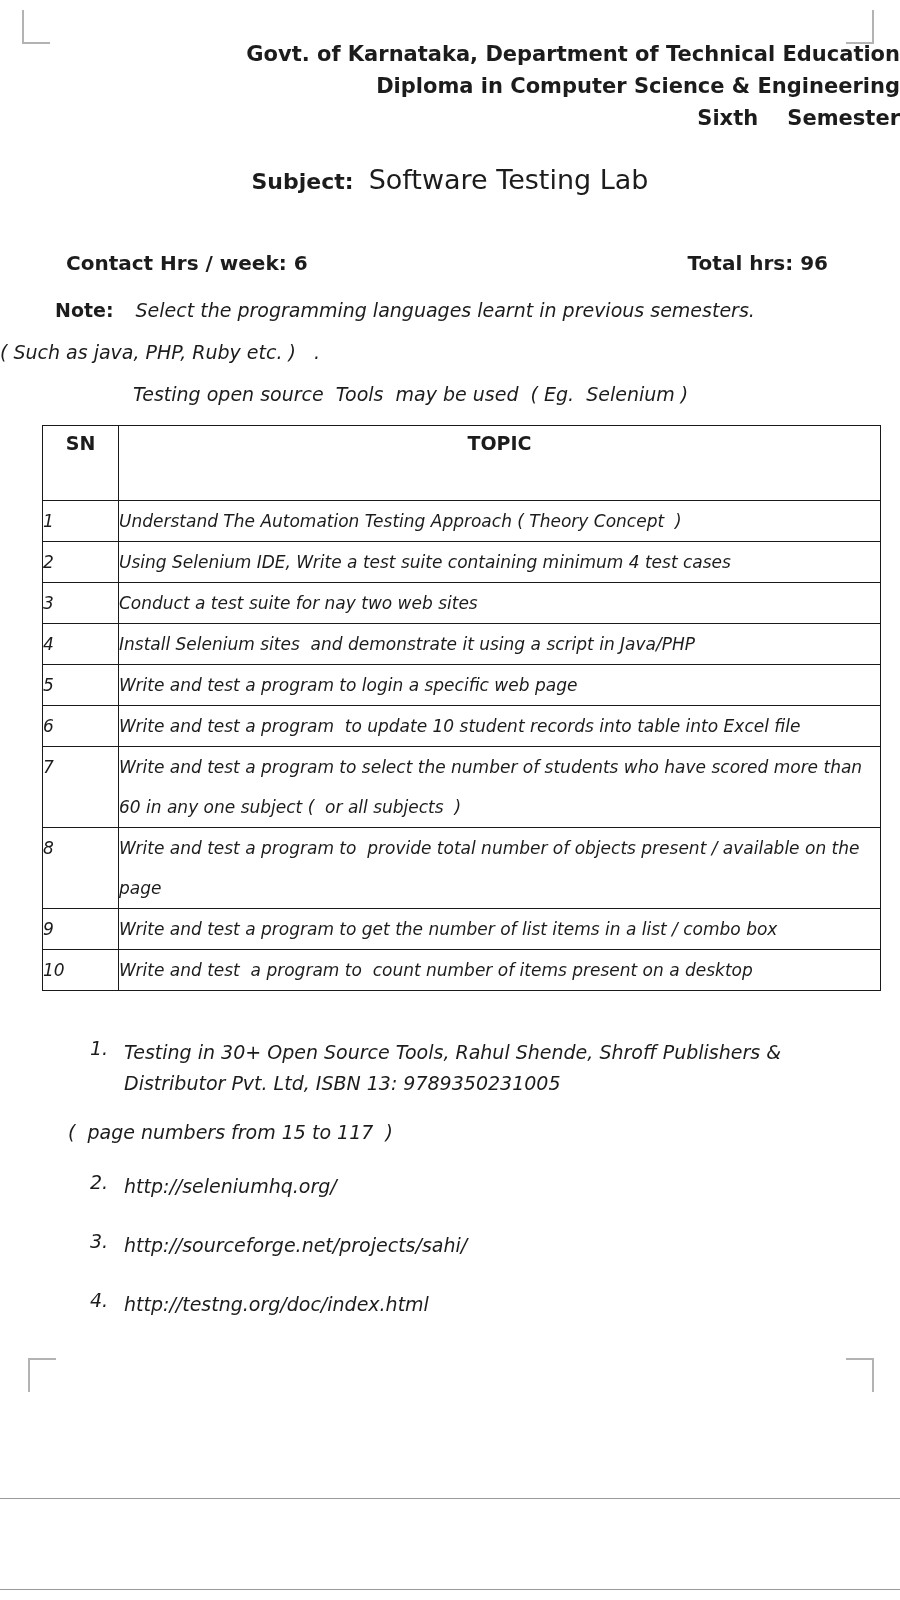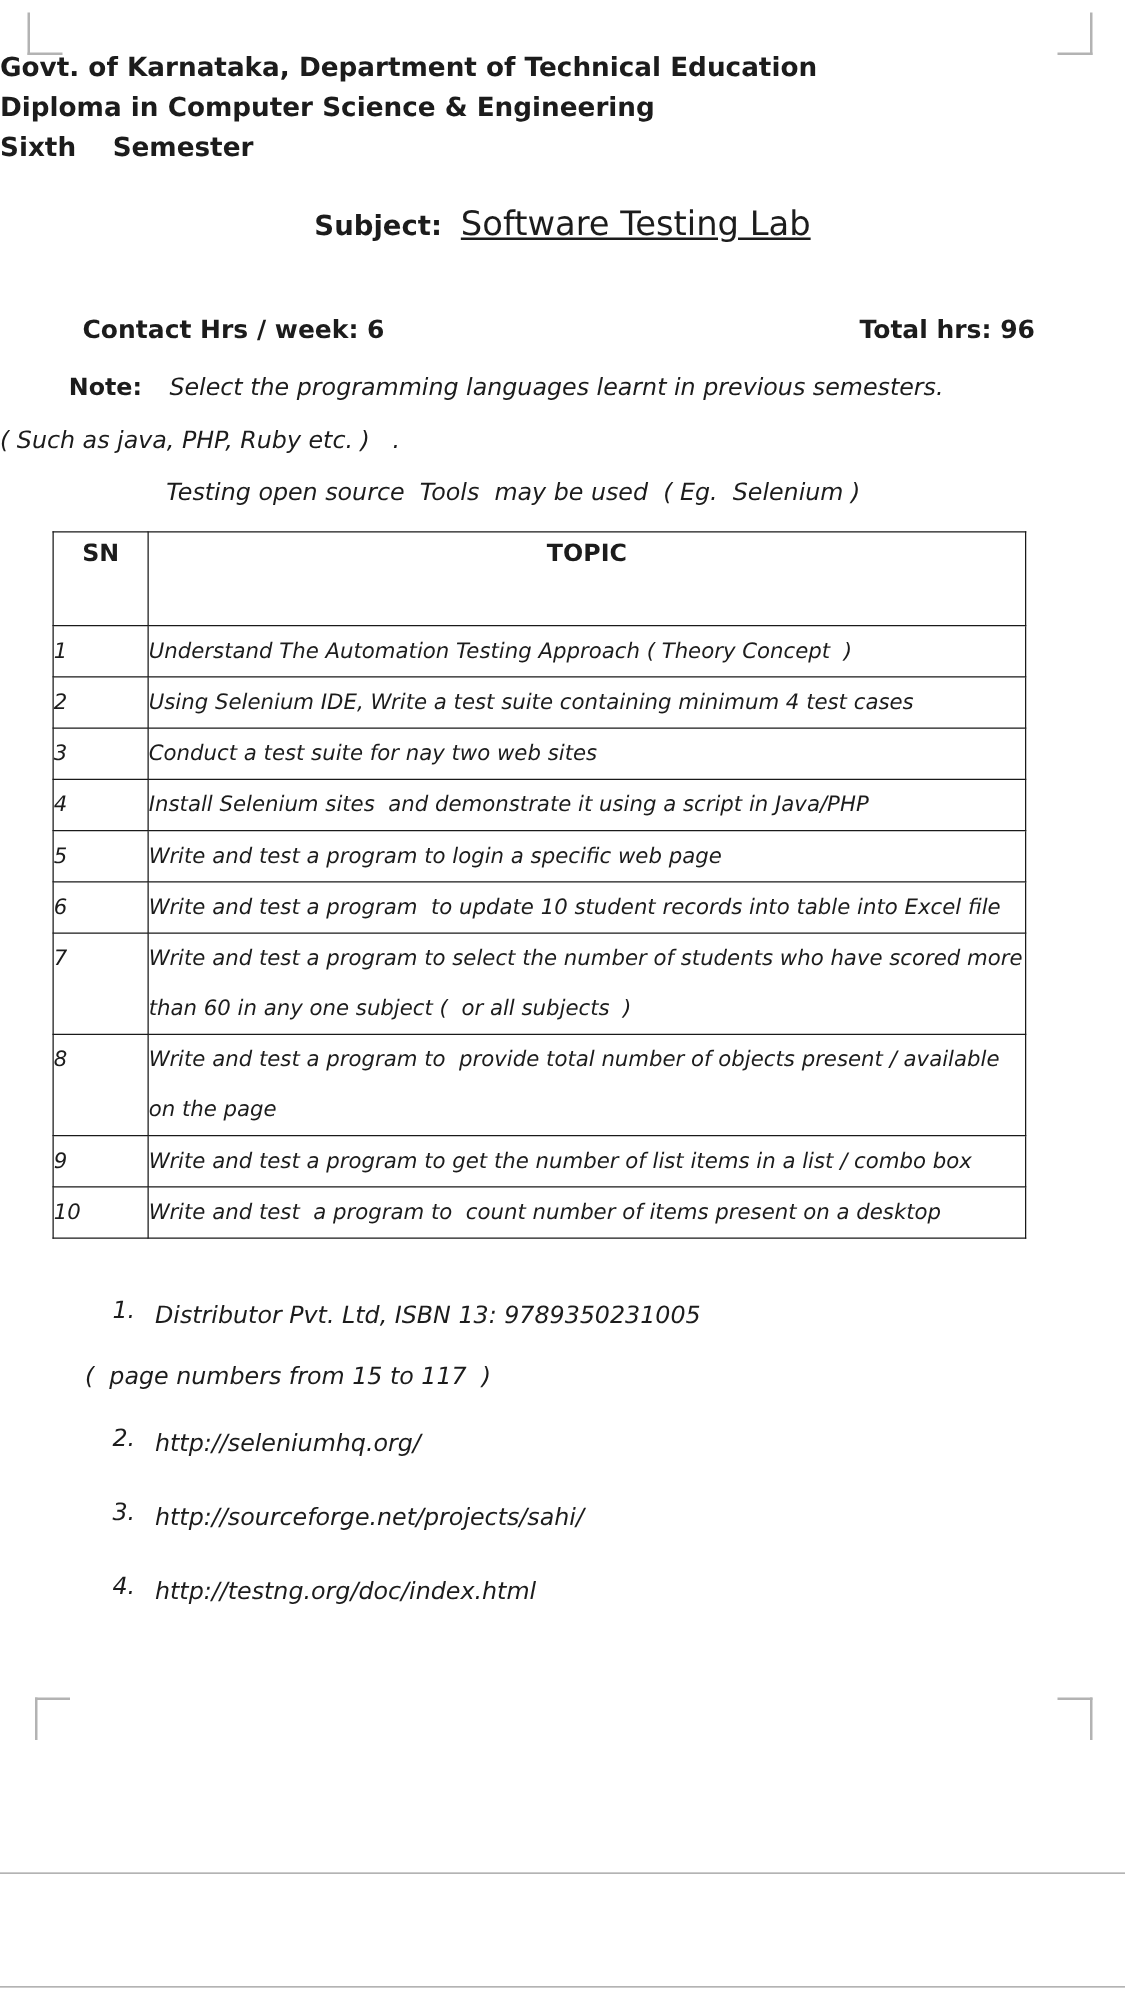--- a/index.html
+++ b/index.html
@@ -17,46 +17,46 @@
   .t { white-space: pre-wrap; }
 
   
   .mark { position: absolute; width: 26px; height: 32px; border: 0 solid #b3b3b3; }
   .mark.tl { left: 22px;  top: 10px;   border-left-width: 2px;  border-bottom-width: 2px; }
   .mark.tr { right: 26px; top: 10px;   border-right-width: 2px; border-bottom-width: 2px; }
   .mark.bl { left: 28px;  top: 1358px; border-left-width: 2px;  border-top-width: 2px; }
   .mark.br { right: 26px; top: 1358px; border-right-width: 2px; border-top-width: 2px; }
 
   
-  .header { padding-top: 38px; text-align: left; }
+  .header { padding-top: 38px; text-align: right; }
   .h-line { font-weight: bold; font-size: 21px; line-height: 32px; }
 
   .subject-row { margin-top: 30px; text-align: center; }
   .subject-label { font-weight: bold; font-size: 22px; }
-  .subject-value { font-size: 27px; font-weight: 500; margin-left: 10px; text-decoration: underline; }
+  .subject-value { font-size: 27px; font-weight: 500; margin-left: 10px; }
 
   .meta-row {
     margin-top: 56px;
     display: flex;
     justify-content: space-between;
     padding: 0 72px 0 66px;
     font-weight: bold;
     font-size: 20px;
   }
 
   .note-block { margin-top: 24px; font-size: 19px; font-style: italic; }
   .note-l1 { padding-left: 55px; }
   .note-label { font-weight: bold; font-style: normal; margin-right: 22px; }
   .note-l2 { margin-top: 20px; }
   .note-l3 { padding-left: 133px; margin-top: 20px; }
 
   
   table.syllabus {
     margin: 20px 0 0 42px;
-    width: 779px;
+    width: 839px;
     border-collapse: collapse;
     table-layout: fixed;
   }
   table.syllabus th, table.syllabus td {
     border: 1.6px solid #1a1a1a;
     box-sizing: border-box;
   }
   th.sn-col { width: 76px; }
   table.syllabus th {
     height: 75px;
@@ -171,20 +171,21 @@
       <td class="topic t">Write and test  a program to  count number of items present on a desktop</td>
     </tr>
   </tbody>
     </table>
 
   <div class="refs">
 
     <div class="ref-item">
       <span class="ref-num t">1.</span>
       <span class="ref-body">
+        <div class="t">Testing in 30+ Open Source Tools, Rahul Shende, Shroff Publishers &amp;</div>
         <div class="t">Distributor Pvt. Ltd, ISBN 13: 9789350231005</div>
       </span>
     </div>
     <div class="ref-note t">(  page numbers from 15 to 117  )</div>
 
     <div class="ref-item">
       <span class="ref-num t">2.</span>
       <span class="ref-body t">http://seleniumhq.org/</span>
     </div>
 

